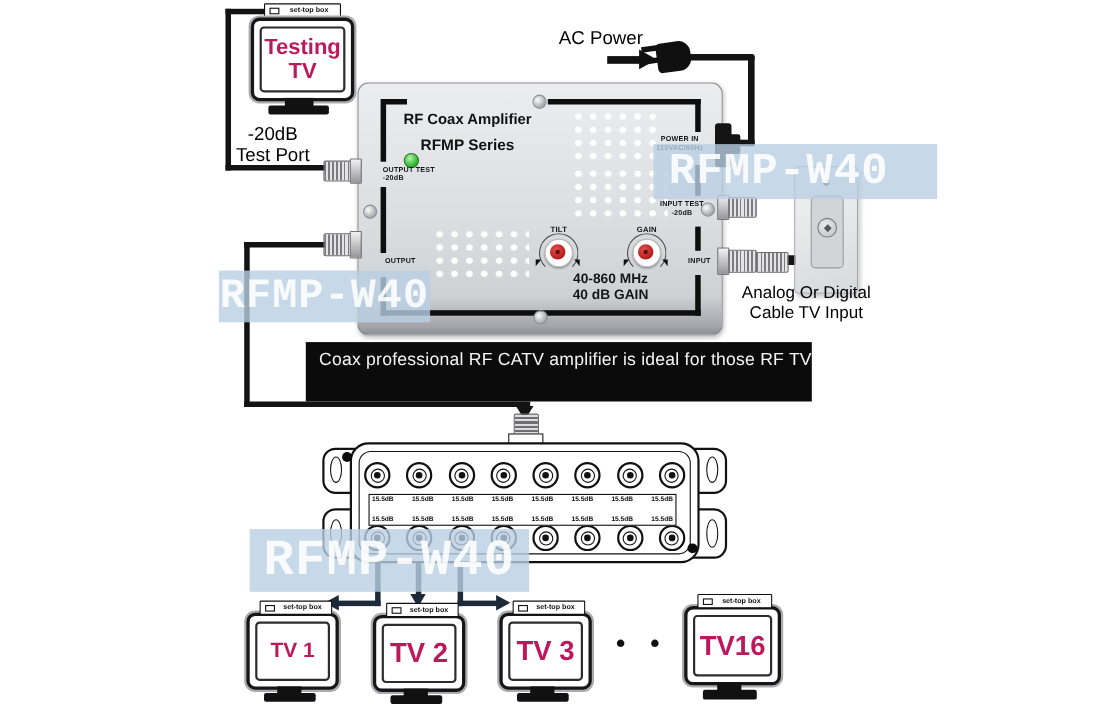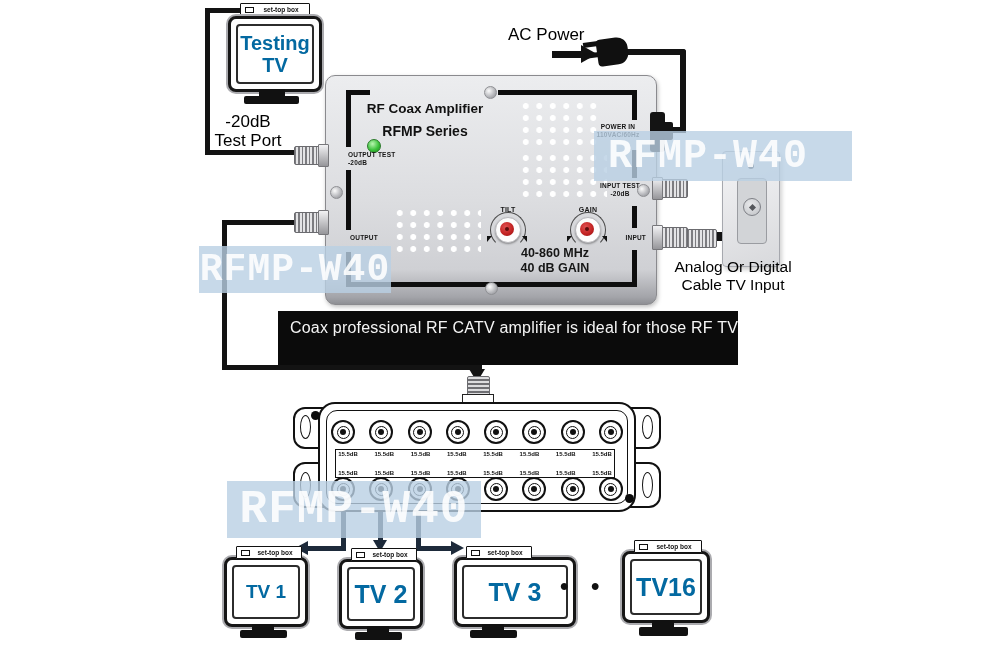--- a/index.html
+++ b/index.html
@@ -41,21 +41,21 @@
   .port-mid{position:absolute;left:3.5px;top:3.5px;right:3.5px;bottom:3.5px;border:1.5px solid #111;border-radius:50%;background:#fff;}
   .port-dot{position:absolute;left:2.5px;top:2.5px;right:2.5px;bottom:2.5px;border-radius:50%;background:#111;}
   .loss{font-size:6px;font-weight:bold;color:#101010;width:22px;text-align:center;letter-spacing:0;}
   
   .stb{position:absolute;height:11px;background:#fff;border:1.5px solid #111;border-radius:1px;}
   .stb-sq{position:absolute;left:4px;top:2.5px;width:7px;height:4.5px;border:1.2px solid #111;background:#fff;}
   .stb-label{position:absolute;left:14px;right:2px;top:1.5px;text-align:center;font-size:6.5px;font-weight:bold;color:#111;}
   .tv-frame{position:absolute;background:#fff;border:3px solid #161616;border-radius:8px;box-shadow:0 0 0 2px #ababaf;}
   .tv-screen{position:absolute;left:5px;top:5px;right:5px;bottom:5px;border:2px solid #2c2c2c;border-radius:4px;
              background:#fff;display:flex;align-items:center;justify-content:center;}
-  .tv-label{font-weight:bold;color:#0369a1;}
+  .tv-label{font-weight:bold;color:#be185d;}
   .stand{position:absolute;background:#111;}
   
   .wm{position:absolute;background:rgba(185,207,228,.8);display:flex;align-items:center;justify-content:center;
       font-weight:bold;color:rgba(255,255,255,.87);letter-spacing:1px;z-index:40;font-family:Liberation Mono, monospace;}
   .banner{position:absolute;left:278px;top:311px;width:460px;height:54px;background:#0b0b0b;color:#f5f5f5;
       font-size:16px;line-height:21px;padding:6px 0 0 12px;box-sizing:border-box;letter-spacing:.2px;z-index:20;}
   .led{position:absolute;width:12px;height:12px;border-radius:50%;
        background:radial-gradient(circle at 38% 32%,#b8f5b0,#3dc23d 55%,#188a18);border:1px solid #2a7a2a;}
   .plate{position:absolute;left:722px;top:151px;width:56px;height:114px;border-radius:4px;
        background:linear-gradient(160deg,#f4f4f6,#d8d9dc);border:1px solid #a6a8ae;box-shadow:2px 3px 4px rgba(0,0,0,.18);}
@@ -358,21 +358,21 @@
       <span class="tv-label" style="font-size:25px;">TV 2</span>
     </div>
   </div>
   <div class="stand" style="left:367px;top:626px;width:22px;height:7px;"></div>
   <div class="stand" style="left:355px;top:632px;width:47px;height:8px;border-radius:2px;"></div>
 
   <div class="stb" style="left:466px;top:546px;width:64px;z-index:6;">
     <div class="stb-sq"></div>
     <div class="stb-label">set-top box</div>
   </div>
-  <div class="tv-frame" style="left:454px;top:557px;width:78px;height:64px;padding-left:38px;">
+  <div class="tv-frame" style="left:454px;top:557px;width:78px;height:64px;">
     <div class="tv-screen">
       <span class="tv-label" style="font-size:25px;">TV 3</span>
     </div>
   </div>
   <div class="stand" style="left:482px;top:624px;width:22px;height:7px;"></div>
   <div class="stand" style="left:470px;top:630px;width:47px;height:8px;border-radius:2px;"></div>
 
   <div class="abs" style="left:560px;top:572px;font-size:24px;font-weight:bold;letter-spacing:8px;color:#111;">• • •</div>
 
   <div class="stb" style="left:634px;top:540px;width:66px;z-index:6;">

